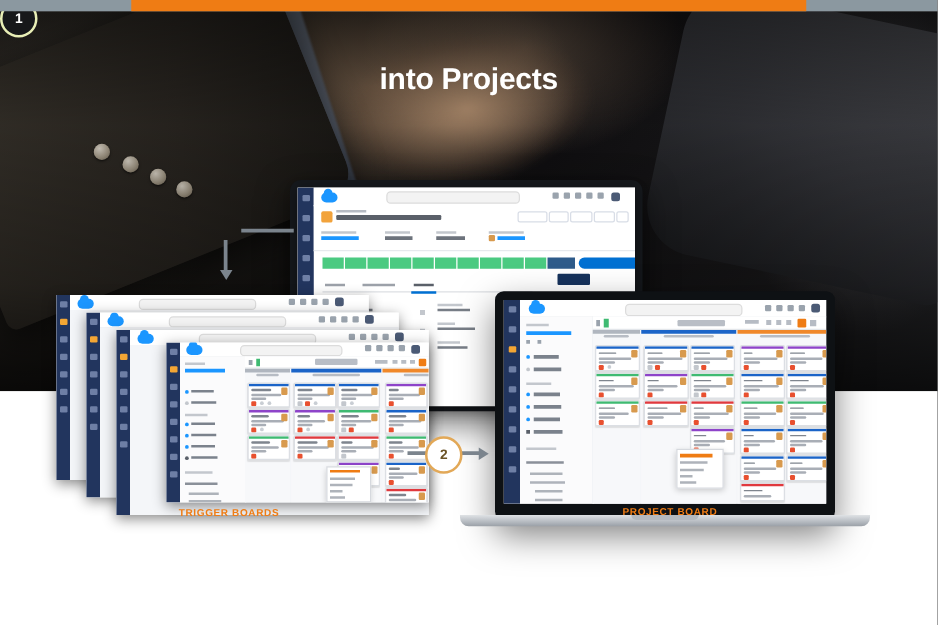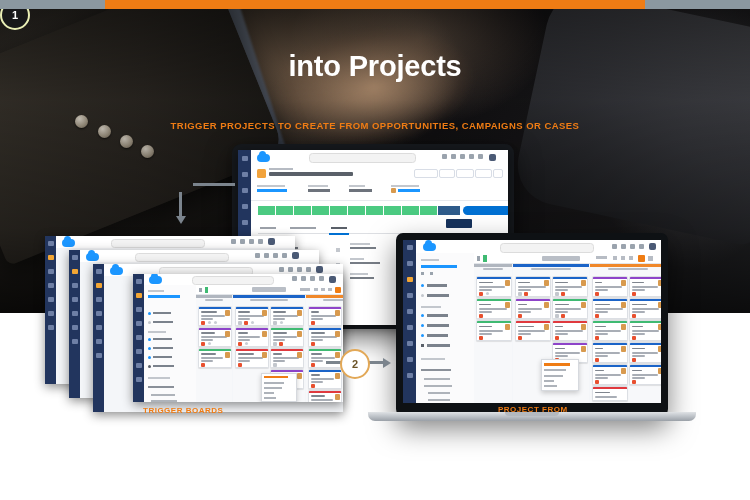--- a/index.html
+++ b/index.html
@@ -41,21 +41,21 @@
     background:linear-gradient(160deg,#7d8da3,#56657e);transform:rotate(-18deg);opacity:.75;filter:blur(1px);}
   .hands{position:absolute;left:250px;top:10px;width:250px;height:150px;
     background:radial-gradient(ellipse 120px 70px at 50% 45%,rgba(206,165,128,.85),rgba(150,110,80,.15) 72%,rgba(0,0,0,0) 85%);
     filter:blur(2px);transform:rotate(-8deg);}
   .hero-vig{position:absolute;inset:0;background:
      linear-gradient(180deg,rgba(0,0,0,.45),rgba(0,0,0,.12) 30%,rgba(0,0,0,.35) 72%,rgba(0,0,0,.72) 100%);}
 
   
   .headline{position:absolute;left:0;top:44px;width:750px;text-align:center;z-index:30;}
   .h1{font-size:37px;font-weight:bold;color:#ffffff;letter-spacing:-.4px;line-height:1.05;margin:0;}
-  .h2{font-size:29px;font-weight:bold;color:#ffffff;letter-spacing:-.2px;margin:6px 0 0 0;}
+  .h2{font-size:24px;font-weight:bold;color:#ffffff;letter-spacing:-.2px;margin:6px 0 0 0;}
   .kicker{position:absolute;left:0;top:120px;width:750px;text-align:center;z-index:30;
     font-size:9.5px;font-weight:bold;color:#ef7c14;letter-spacing:.45px;}
 
   
   .lower{position:absolute;left:0;top:313px;width:750px;height:187px;background:#ffffff;}
   .caption{position:absolute;left:0;top:433px;width:750px;text-align:center;
     font-size:14.5px;color:#3a3a3c;z-index:45;}
 
   
   .win{position:absolute;background:#ffffff;box-shadow:0 3px 10px rgba(0,0,0,.45);overflow:hidden;}
@@ -135,21 +135,20 @@
     <div class="btn-dot" style="left:120px;top:126px;"></div>
     <div class="btn-dot" style="left:141px;top:136px;"></div>
     <div class="hero-vig"></div>
   </div>
 
   <div class="lower"></div>
 
   <div class="headline">
     <div class="h2">into Projects</div>
   </div>
-  <div class="kicker">TRIGGER PROJECTS TO CREATE FROM OPPORTUNITIES, CAMPAIGNS OR CASES</div>
 
   <div class="line" style="left:193px;top:183px;width:42px;height:3px;"></div>
   <div class="line" style="left:179px;top:192px;width:3px;height:26px;"></div>
   <div class="arrowdn" style="left:175.5px;top:216px;"></div>
   <div class="step step1">
     <span>1</span>
   </div>
 
   <div class="tabletframe" style="left:232px;top:144px;width:282px;height:185px;"></div>
   <div class="win" style="left:238px;top:150px;width:270px;height:175px;">
@@ -803,16 +802,16 @@
 
     <div style="position:absolute;left:138px;top:119px;width:36px;height:30px;background:#fff;border:1px solid #d6d9de;box-shadow:0 2px 5px rgba(0,0,0,.2);">
       <div style="position:absolute;left:2px;top:3px;width:26px;height:2.6px;background:#ef7c14;"></div>
       <div style="position:absolute;left:2px;top:9px;width:22px;height:2.2px;background:#aeb3ba;"></div>
       <div style="position:absolute;left:2px;top:15px;width:19px;height:2.2px;background:#aeb3ba;"></div>
       <div style="position:absolute;left:2px;top:20px;width:10px;height:2.2px;background:#aeb3ba;"></div>
       <div style="position:absolute;left:2px;top:25px;width:13px;height:2.2px;background:#aeb3ba;"></div>
     </div>
   </div>
 
-  <div class="boardlabel" style="left:498px;top:405px;">PROJECT FROM</div>
+  <div class="boardlabel" style="left:498px;top:405px;">PROJECT BOARD</div>
 
 
 </div>
 
 </body></html>

